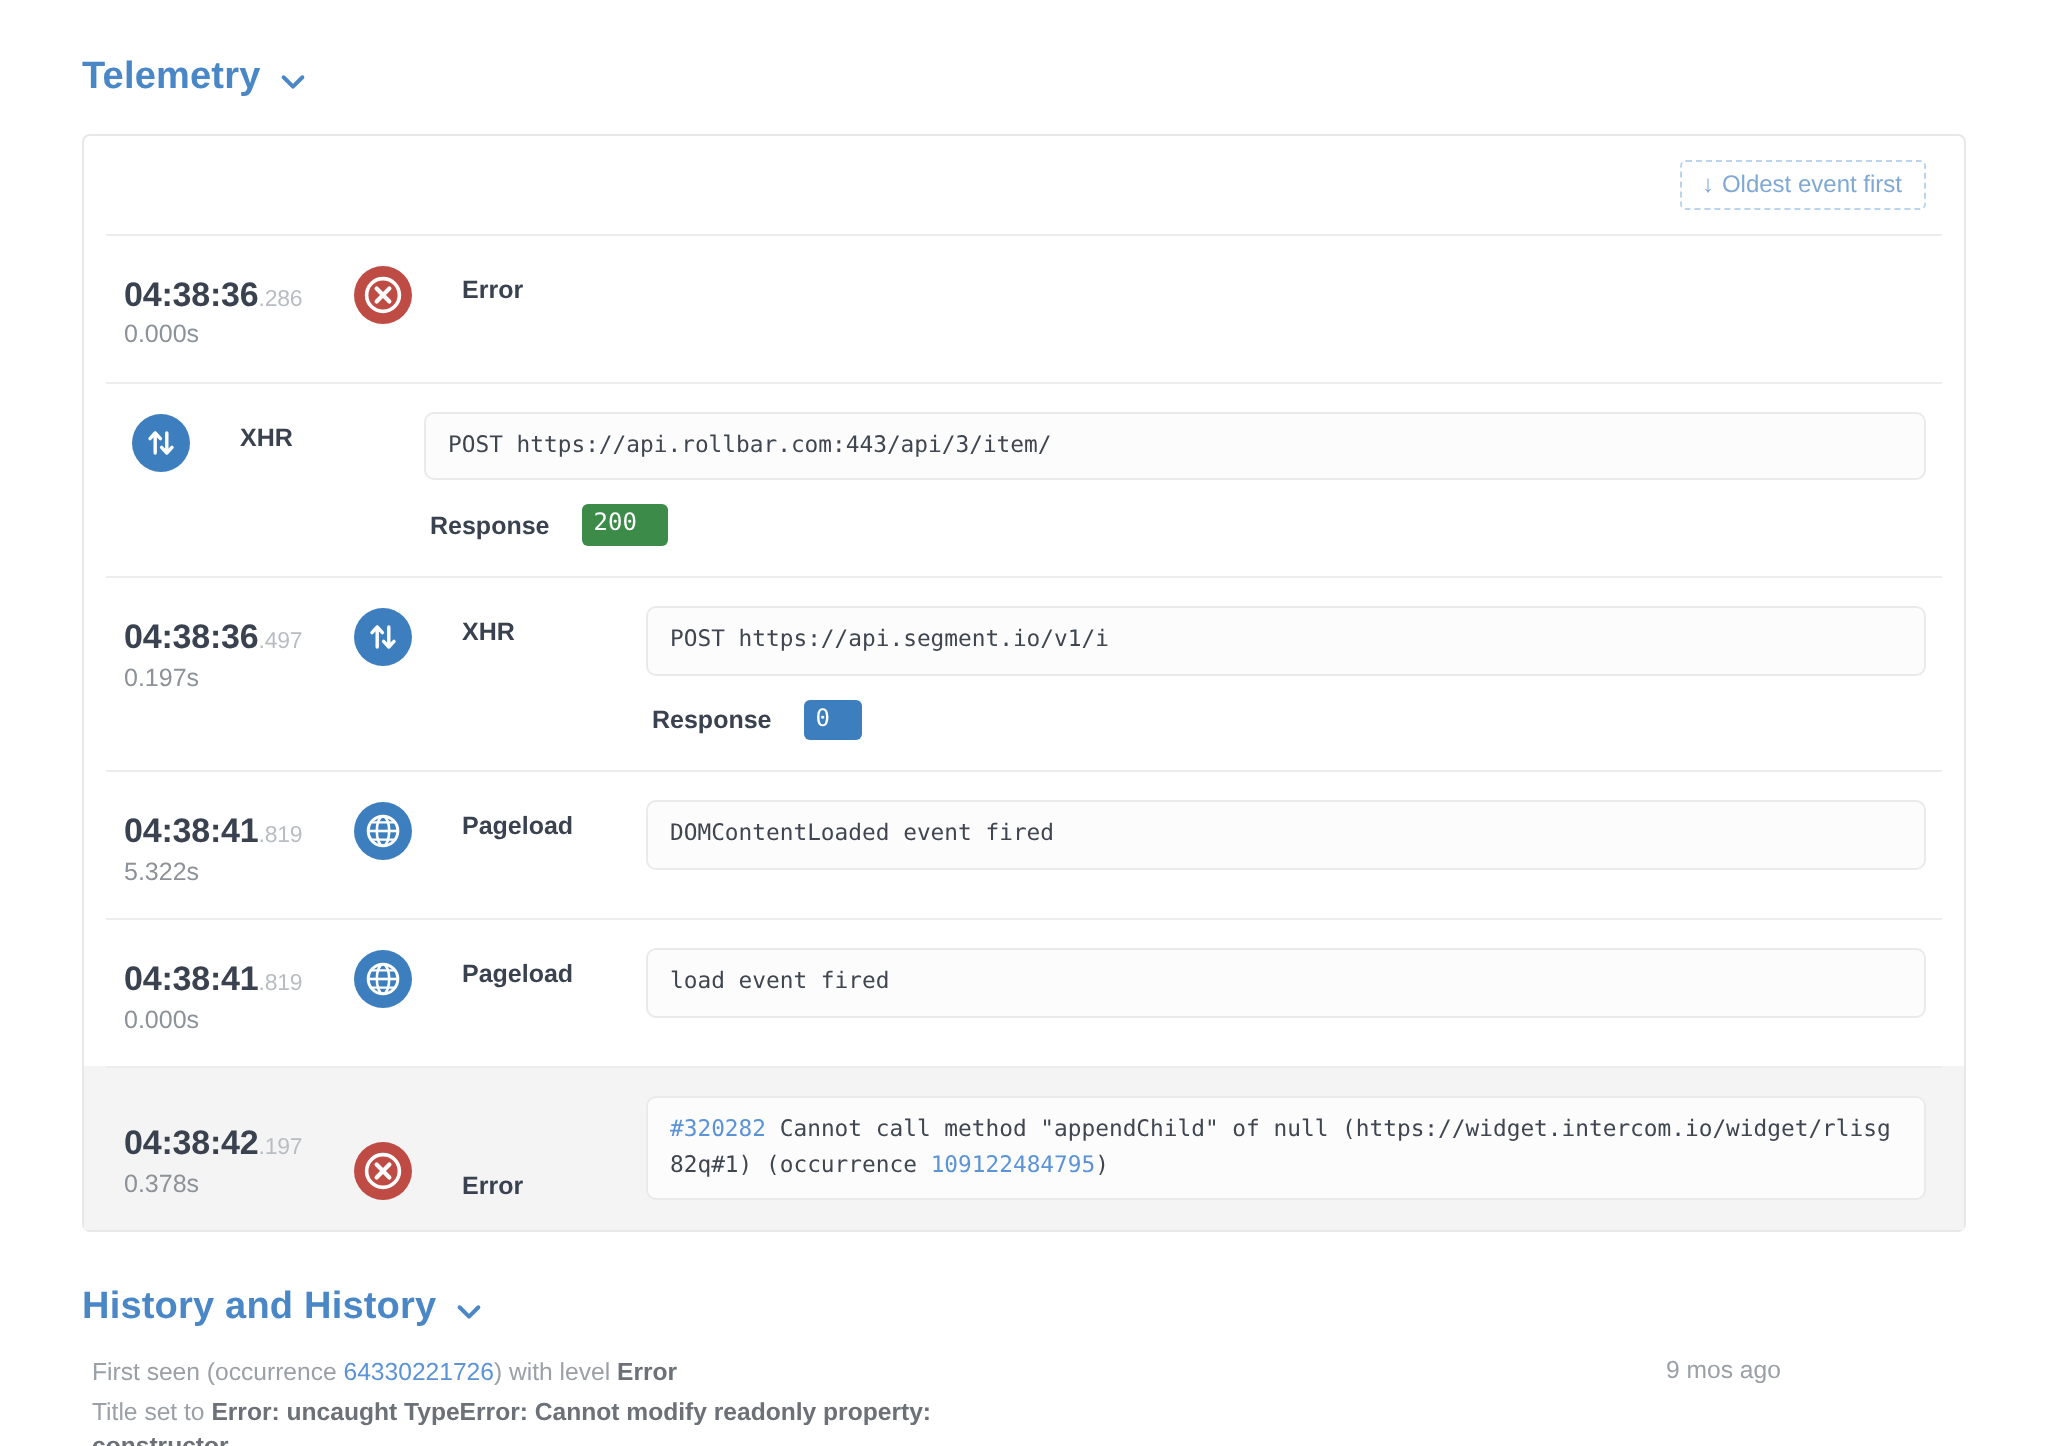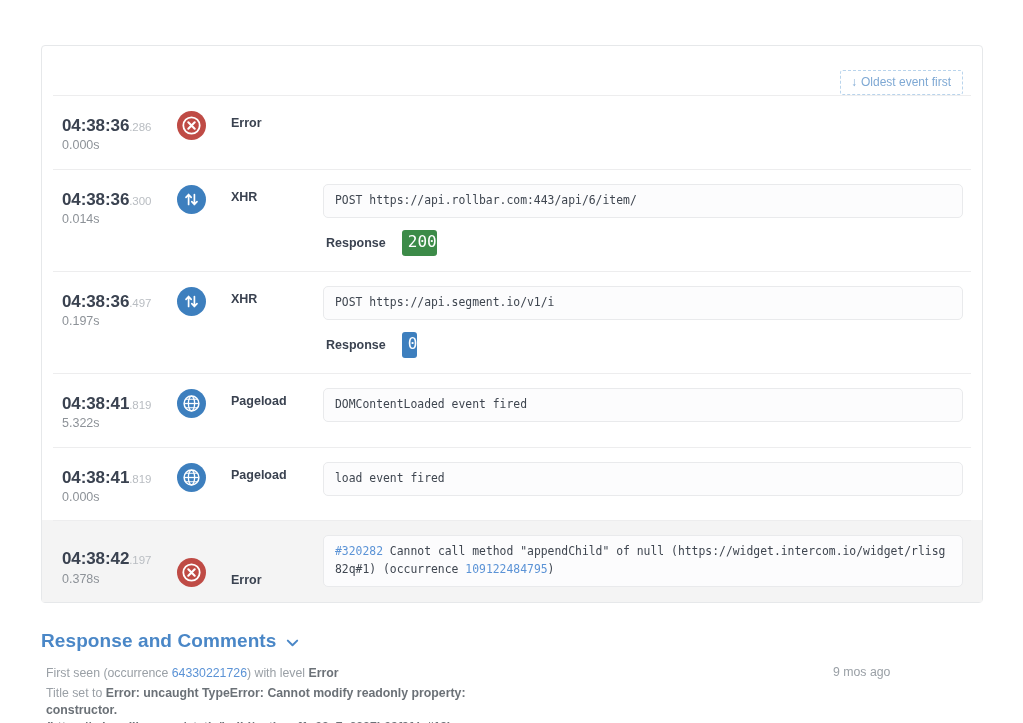--- a/index.html
+++ b/index.html
@@ -46,21 +46,21 @@
   .telemetry-card {
     margin-top: 17px;
     border: 1px solid #e6e8ea;
     border-radius: 4px;
     background: #ffffff;
   }
 
   .card-toolbar {
     height: 49px;
     display: flex;
-    align-items: flex-end;
+    align-items: center;
     justify-content: flex-end;
     padding: 0 19px 0 0;
   }
 
   .sort-button {
     border: 1px dashed #b9d4ec;
     border-radius: 3px;
     background: #ffffff;
     color: #7fa9d4;
     font-family: "Liberation Sans", sans-serif;
@@ -180,24 +180,24 @@
   }
   .response-label {
     font-size: 12.5px;
     font-weight: bold;
     color: #3a4250;
   }
   .badge {
     display: inline-block;
     color: #ffffff;
     font-family: "DejaVu Sans Mono", "Liberation Mono", monospace;
-    font-size: 16px;
+    font-size: 12px;
     font-weight: normal;
     border-radius: 3px;
-    padding: 3px 0 4px 6px;
+    padding: 3px 16px 4px 6px;
     line-height: 1.15;
   }
   .badge.green { background: #3c8b48; }
   .badge.blue  { background: #3d7fbe; }
 
   
   .history-section {
     margin-top: 27px;
   }
   .history-list {
@@ -230,20 +230,28 @@
     font-size: 12.3px;
     color: #9aa0a6;
     padding-top: 0px;
   }
 </style>
 </head>
 <body>
 
 <div class="page">
 
+  <div class="section-heading">
+    <span>Telemetry</span>
+    <span class="chevron">
+      <svg width="15" height="15" viewBox="0 0 16 16" aria-hidden="true">
+        <path d="M3 6 L8 11 L13 6" fill="none" stroke="#4a87c7" stroke-width="2.1" stroke-linecap="round" stroke-linejoin="round"></path>
+      </svg>
+    </span>
+  </div>
 
   <div class="telemetry-card">
 
     <div class="card-toolbar">
       <button class="sort-button">
         <span class="arrow">↓</span><span>Oldest event first</span>
       </button>
     </div>
 
     <div class="events" id="events-container">
@@ -256,35 +264,31 @@
             <div class="evicon error">
               <svg width="29" height="29" viewBox="0 0 29 29" aria-hidden="true">
                 <circle cx="14.5" cy="14.5" r="8.2" fill="none" stroke="#ffffff" stroke-width="1.8"></circle>
                 <path d="M11.3 11.3 L17.7 17.7 M17.7 11.3 L11.3 17.7" stroke="#ffffff" stroke-width="2.1" stroke-linecap="round"></path>
               </svg>
             </div>
           </div>
           <div class="col-type">Error</div>
         </div>
         <div class="event-row">
-          <div class="col-time">
-            <div><span class="time-main">04:38:36</span><span class="time-ms">.300</span></div>
-            <div class="time-delta">0.014s</div>
-          </div>
           <div class="col-icon">
             <div class="evicon xhr">
               <svg width="29" height="29" viewBox="0 0 29 29" aria-hidden="true">
                 <path d="M11.6 19.5 L11.6 9.5 M11.6 9.5 L9.0 12.3 M11.6 9.5 L14.2 12.3" fill="none" stroke="#ffffff" stroke-width="1.7" stroke-linecap="round" stroke-linejoin="round"></path>
                 <path d="M17.4 9.5 L17.4 19.5 M17.4 19.5 L14.8 16.7 M17.4 19.5 L20.0 16.7" fill="none" stroke="#ffffff" stroke-width="1.7" stroke-linecap="round" stroke-linejoin="round"></path>
               </svg>
             </div>
           </div>
           <div class="col-type">XHR</div>
           <div class="col-body">
-            <div class="msg-box"><span>POST https://api.rollbar.com:443/api/6/item/</span></div>
+            <div class="msg-box"><span>POST https://api.rollbar.com:443/api/3/item/</span></div>
             <div class="response-line">
               <span class="response-label">Response</span>
               <span class="badge green">200</span>
             </div>
           </div>
         </div>
         <div class="event-row">
           <div class="col-time">
             <div><span class="time-main">04:38:36</span><span class="time-ms">.497</span></div>
             <div class="time-delta">0.197s</div>
@@ -363,21 +367,21 @@
           <div class="col-body">
             <div class="msg-box"><span class="lnk">#320282</span><span> Cannot call method "appendChild" of null (https://widget.intercom.io/widget/rlisg82q#1) (occurrence </span><span class="lnk">109122484795</span><span>)</span></div>
           </div>
         </div>
       </div>
 
   </div>
 
   <div class="history-section">
     <div class="section-heading">
-      <span>Response and Comments</span>
+      <span>History and History</span>
       <span class="chevron">
         <svg width="15" height="15" viewBox="0 0 16 16" aria-hidden="true">
           <path d="M3 6 L8 11 L13 6" fill="none" stroke="#4a87c7" stroke-width="2.1" stroke-linecap="round" stroke-linejoin="round"></path>
         </svg>
       </span>
     </div>
     <div class="history-list" id="history-container">
         <div class="history-entry">
           <div class="history-main">
             <div class="history-line"><span>First seen (occurrence </span><span class="lnk">64330221726</span><span>) with level </span><b>Error</b></div>

